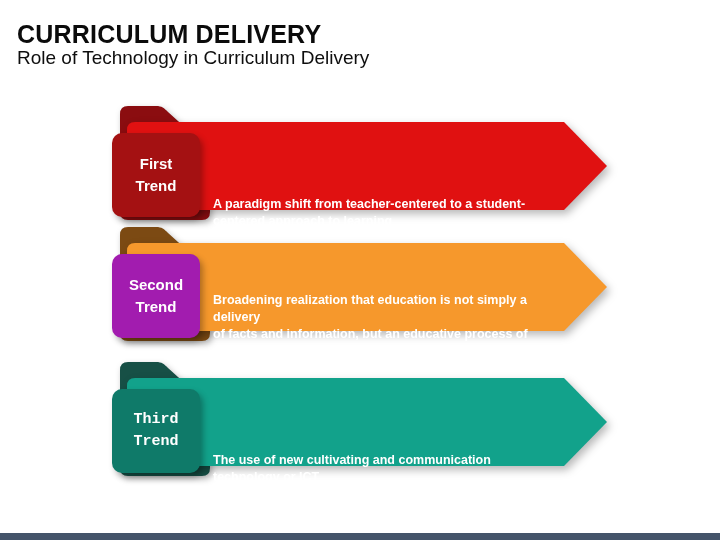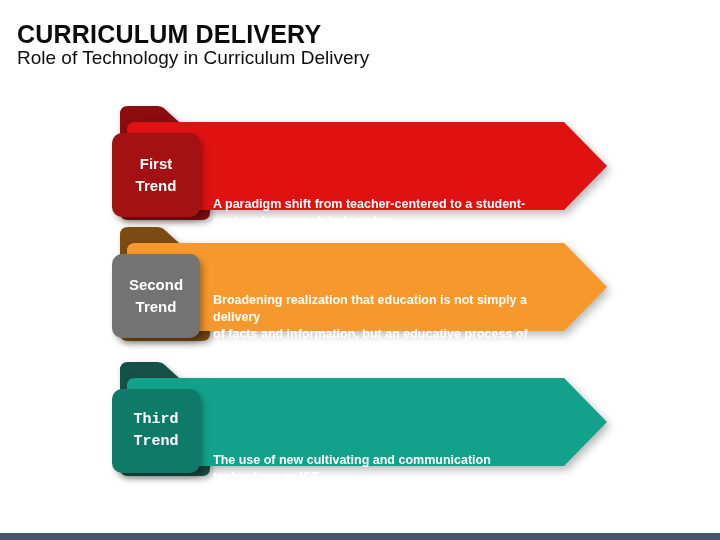--- a/index.html
+++ b/index.html
@@ -68,21 +68,21 @@
 centered approach to learning</div>
 </div>
 
 <div class="trend-row row-2">
   <svg class="folder-back" viewBox="0 0 90 114">
     <path d="M 8,0 L 36,0 C 42,0 44,2 48,6 L 58,15 C 61,18 64,18 68,18 L 90,18 L 90,106 Q 90,114 82,114 L 8,114 Q 0,114 0,106 L 0,8 Q 0,0 8,0 Z" fill="#7C4A13"></path>
   </svg>
   <svg class="arrow-shape" viewBox="0 0 480 88">
     <path d="M 8,0 L 437,0 L 480,44 L 437,88 L 8,88 Q 0,88 0,80 L 0,8 Q 0,0 8,0 Z" fill="#F6982C"></path>
   </svg>
-  <div class="label-card" style="background-color: #737373;">
+  <div class="label-card" style="background-color: #a21caf;">
     <span>Second
 Trend</span>
   </div>
   <div class="trend-text">Broadening realization that education is not simply a delivery
 of facts and information, but an educative process of cultivating
 the cognitive, affective, psychomotor, and much more.</div>
 </div>
 
 <div class="trend-row row-3">
   <svg class="folder-back" viewBox="0 0 90 114">

